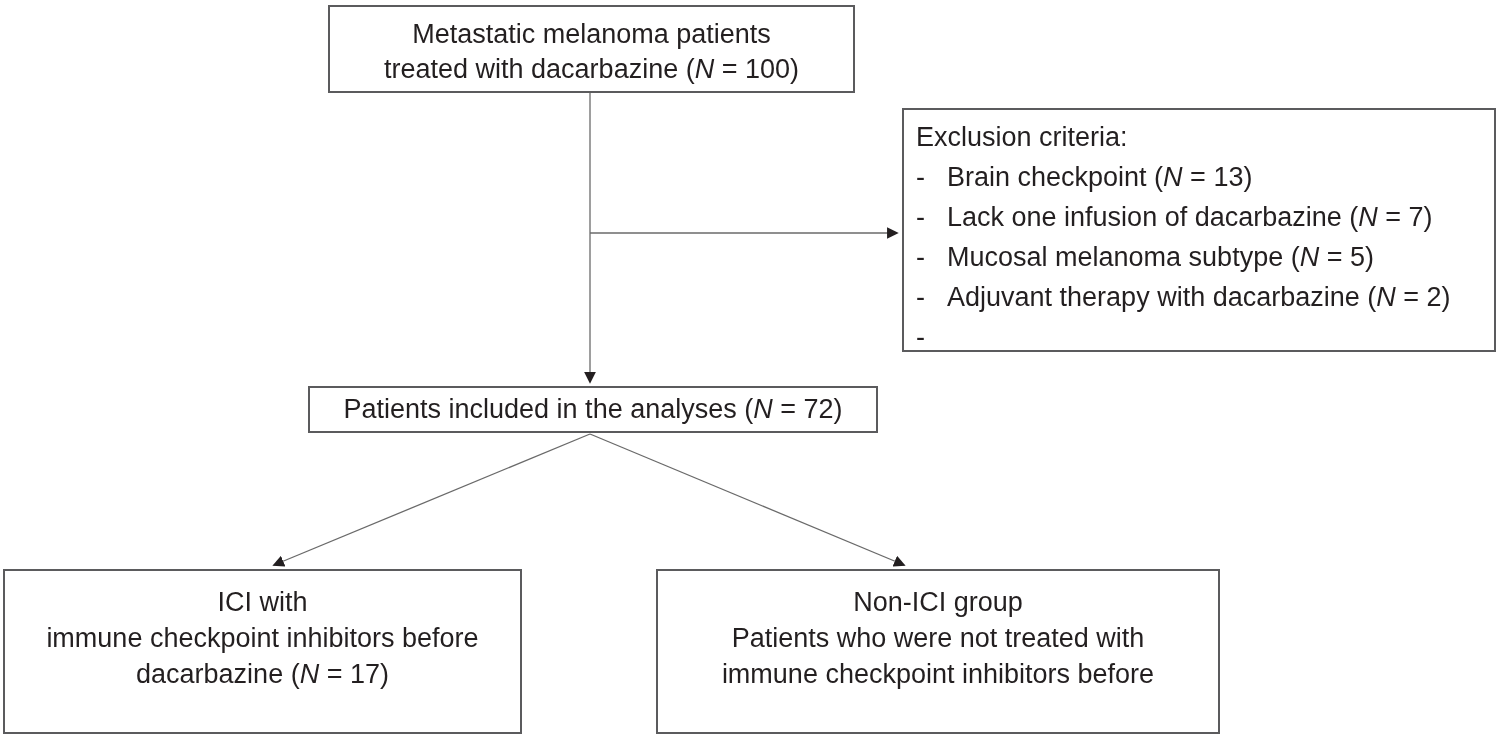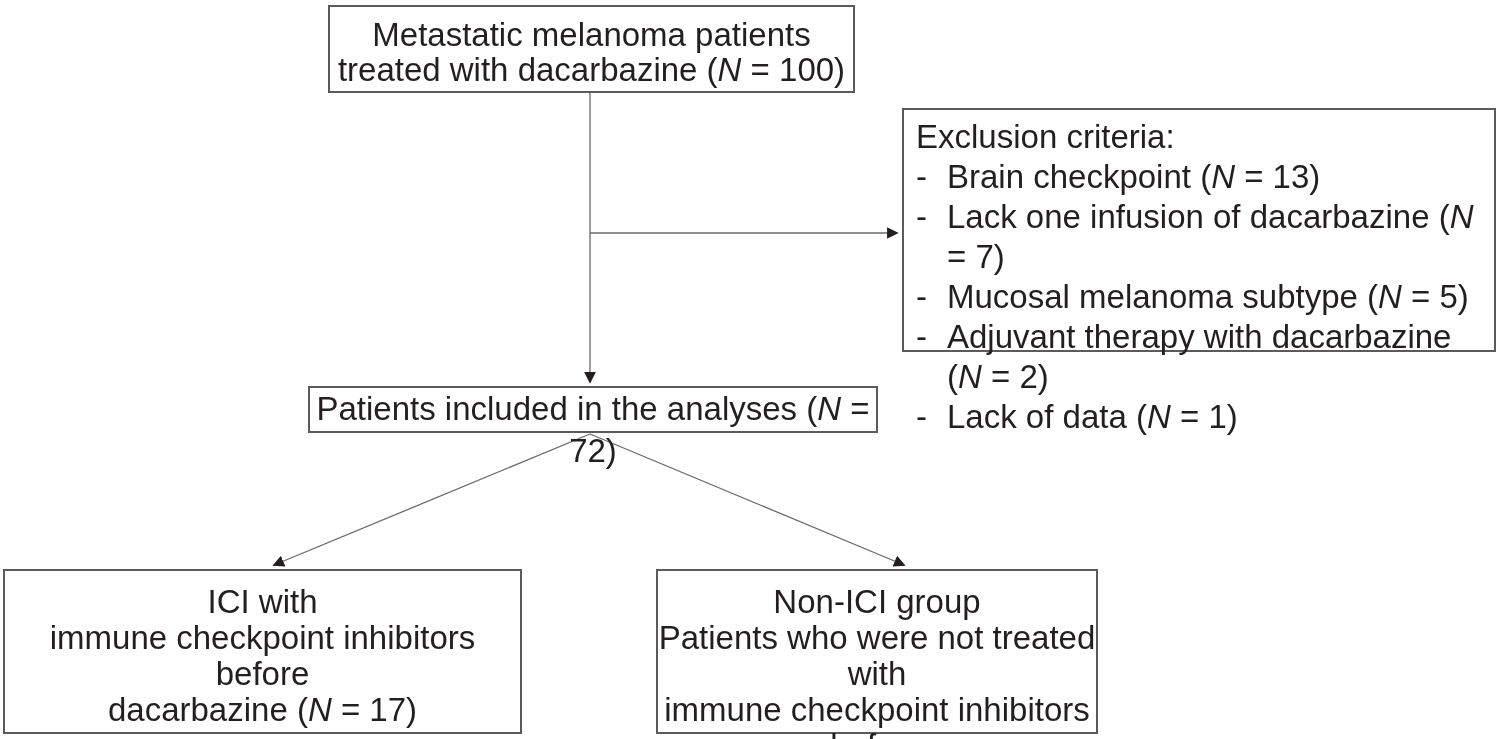--- a/index.html
+++ b/index.html
@@ -7,21 +7,21 @@
     padding: 0;
     background: #ffffff;
   }
   #diagram {
     position: relative;
     width: 1501px;
     height: 739px;
     background: #ffffff;
     font-family: "Liberation Sans", sans-serif;
     color: #231f20;
-    font-size: 33px;
+    font-size: 27px;
     overflow: hidden;
   }
   .box {
     position: absolute;
     box-sizing: border-box;
     background: #ffffff;
     border: 2px solid #5b5b5d;
     text-align: center;
   }
   .it { font-style: italic; }
@@ -40,21 +40,21 @@
   .excl-dash { width: 31px; flex: 0 0 31px; }
   #box-included {
     left: 308px; top: 386px; width: 570px; height: 47px;
     line-height: 42px;
   }
   #box-ici {
     left: 3px; top: 569px; width: 519px; height: 165px;
     padding-top: 13px; line-height: 36px;
   }
   #box-non-ici {
-    left: 656px; top: 569px; width: 442px; height: 165px;
+    left: 656px; top: 569px; width: 564px; height: 165px;
     padding-top: 13px; line-height: 36px;
   }
   #connectors {
     position: absolute;
     left: 0; top: 0;
     width: 1501px; height: 739px;
   }
 </style>
 </head>
 <body>
@@ -97,21 +97,20 @@
     <div class="excl-row">
       <span class="excl-dash">-</span>
       <span><span>Mucosal melanoma subtype (</span><span class="it">N</span><span> = 5)</span></span>
     </div>
     <div class="excl-row">
       <span class="excl-dash">-</span>
       <span><span>Adjuvant therapy with dacarbazine (</span><span class="it">N</span><span> = 2)</span></span>
     </div>
     <div class="excl-row">
       <span class="excl-dash">-</span>
-      <span><span>Lack of data (</span><span class="it">N</span><span> = 1)</span></span>
     </div>
   </div>
 
   <div class="box" id="box-included">
     <span>Patients included in the analyses (</span><span class="it">N</span><span> = 72)</span>
   </div>
 
   <div class="box" id="box-ici">
     <div>
       <span>ICI with</span>

